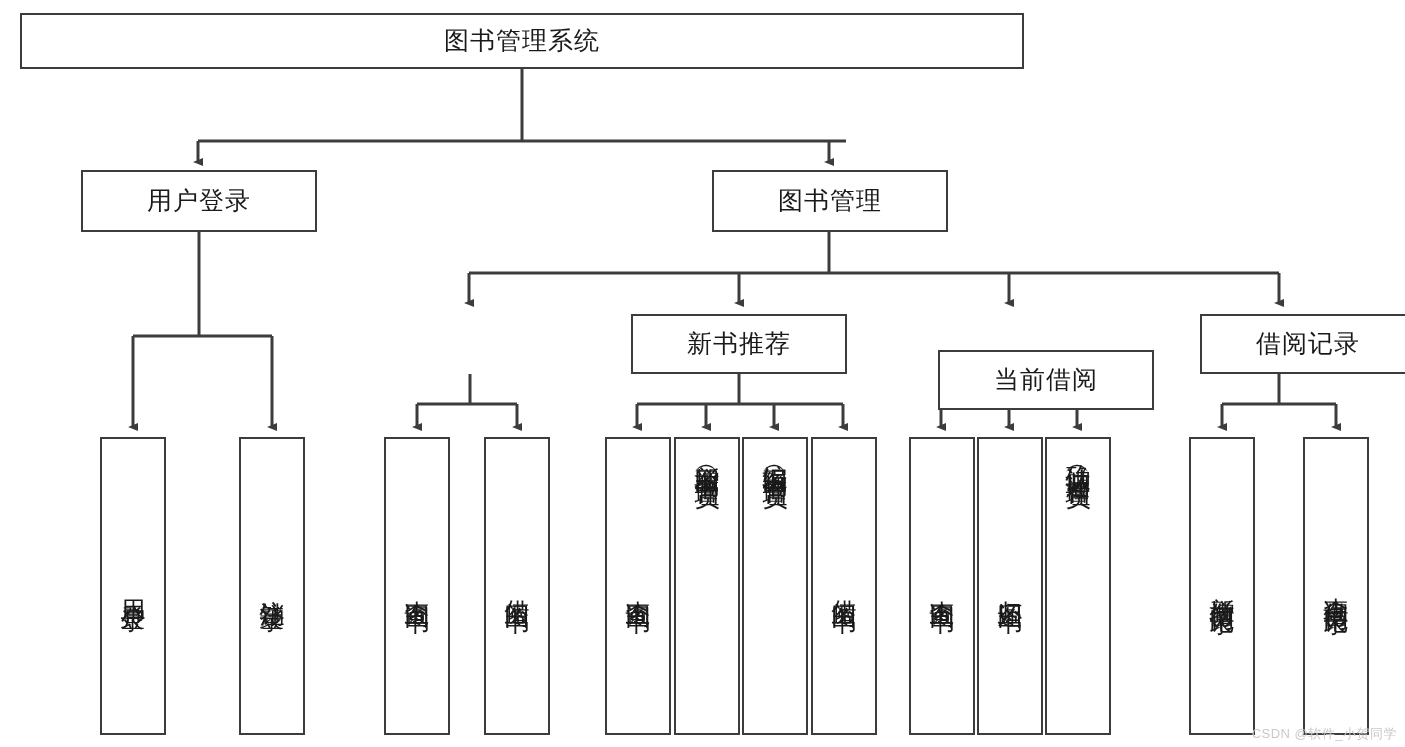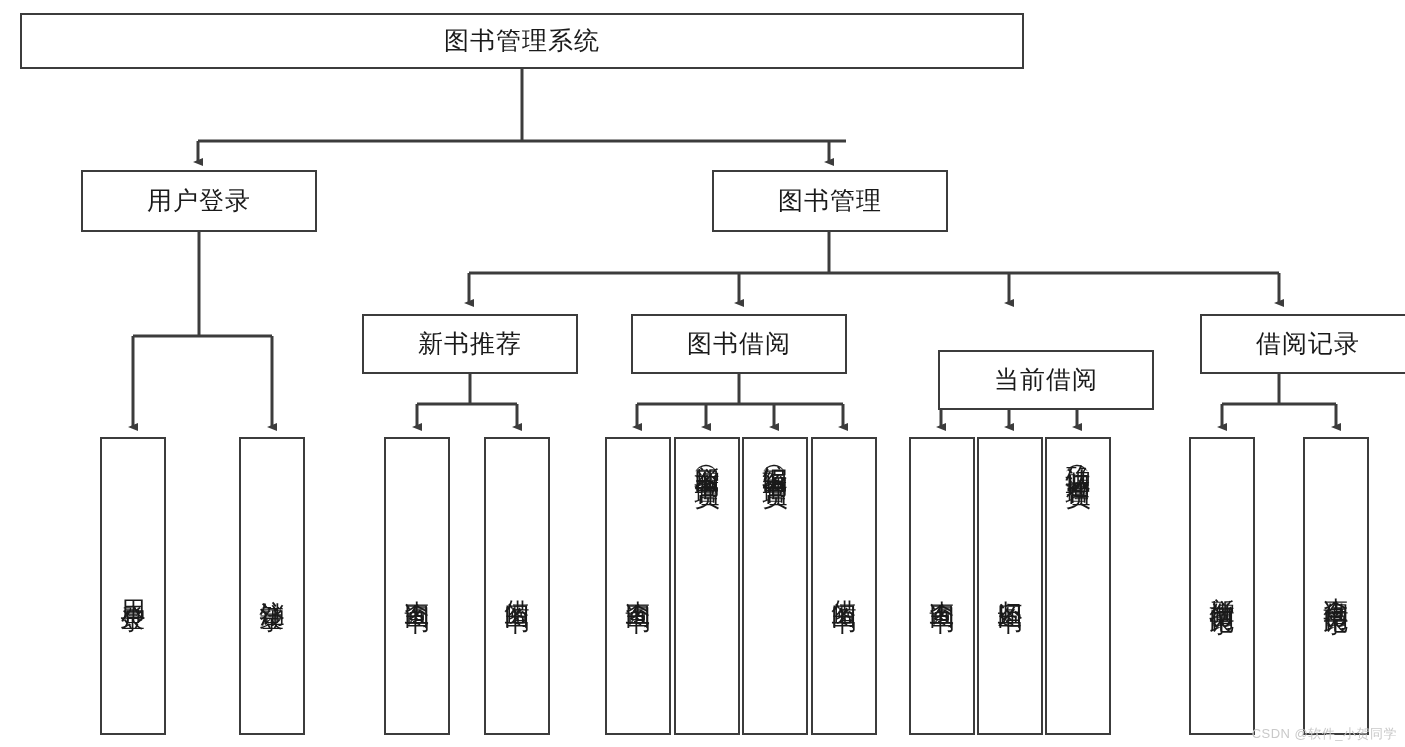--- a/index.html
+++ b/index.html
@@ -122,26 +122,23 @@
   </div>
 
   <div class="node horiz" style="left:81px; top:170px; width:236px; height:62px;">
     <span>用户登录</span>
   </div>
 
   <div class="node horiz" style="left:712px; top:170px; width:236px; height:62px;">
     <span>图书管理</span>
   </div>
 
-  <div class="node horiz" style="left:362px; top:314px; width:216px; height:60px;">
+
+  <div class="node horiz" style="left:631px; top:314px; width:216px; height:60px;">
     <span>新书推荐</span>
-  </div>
-
-  <div class="node horiz" style="left:631px; top:314px; width:216px; height:60px;">
-    <span>图书借阅</span>
   </div>
 
   <div class="node horiz" style="left:938px; top:314px; width:216px; height:60px;margin-top:36px;">
     <span>当前借阅</span>
   </div>
 
   <div class="node horiz" style="left:1200px; top:314px; width:216px; height:60px;">
     <span>借阅记录</span>
   </div>
 

